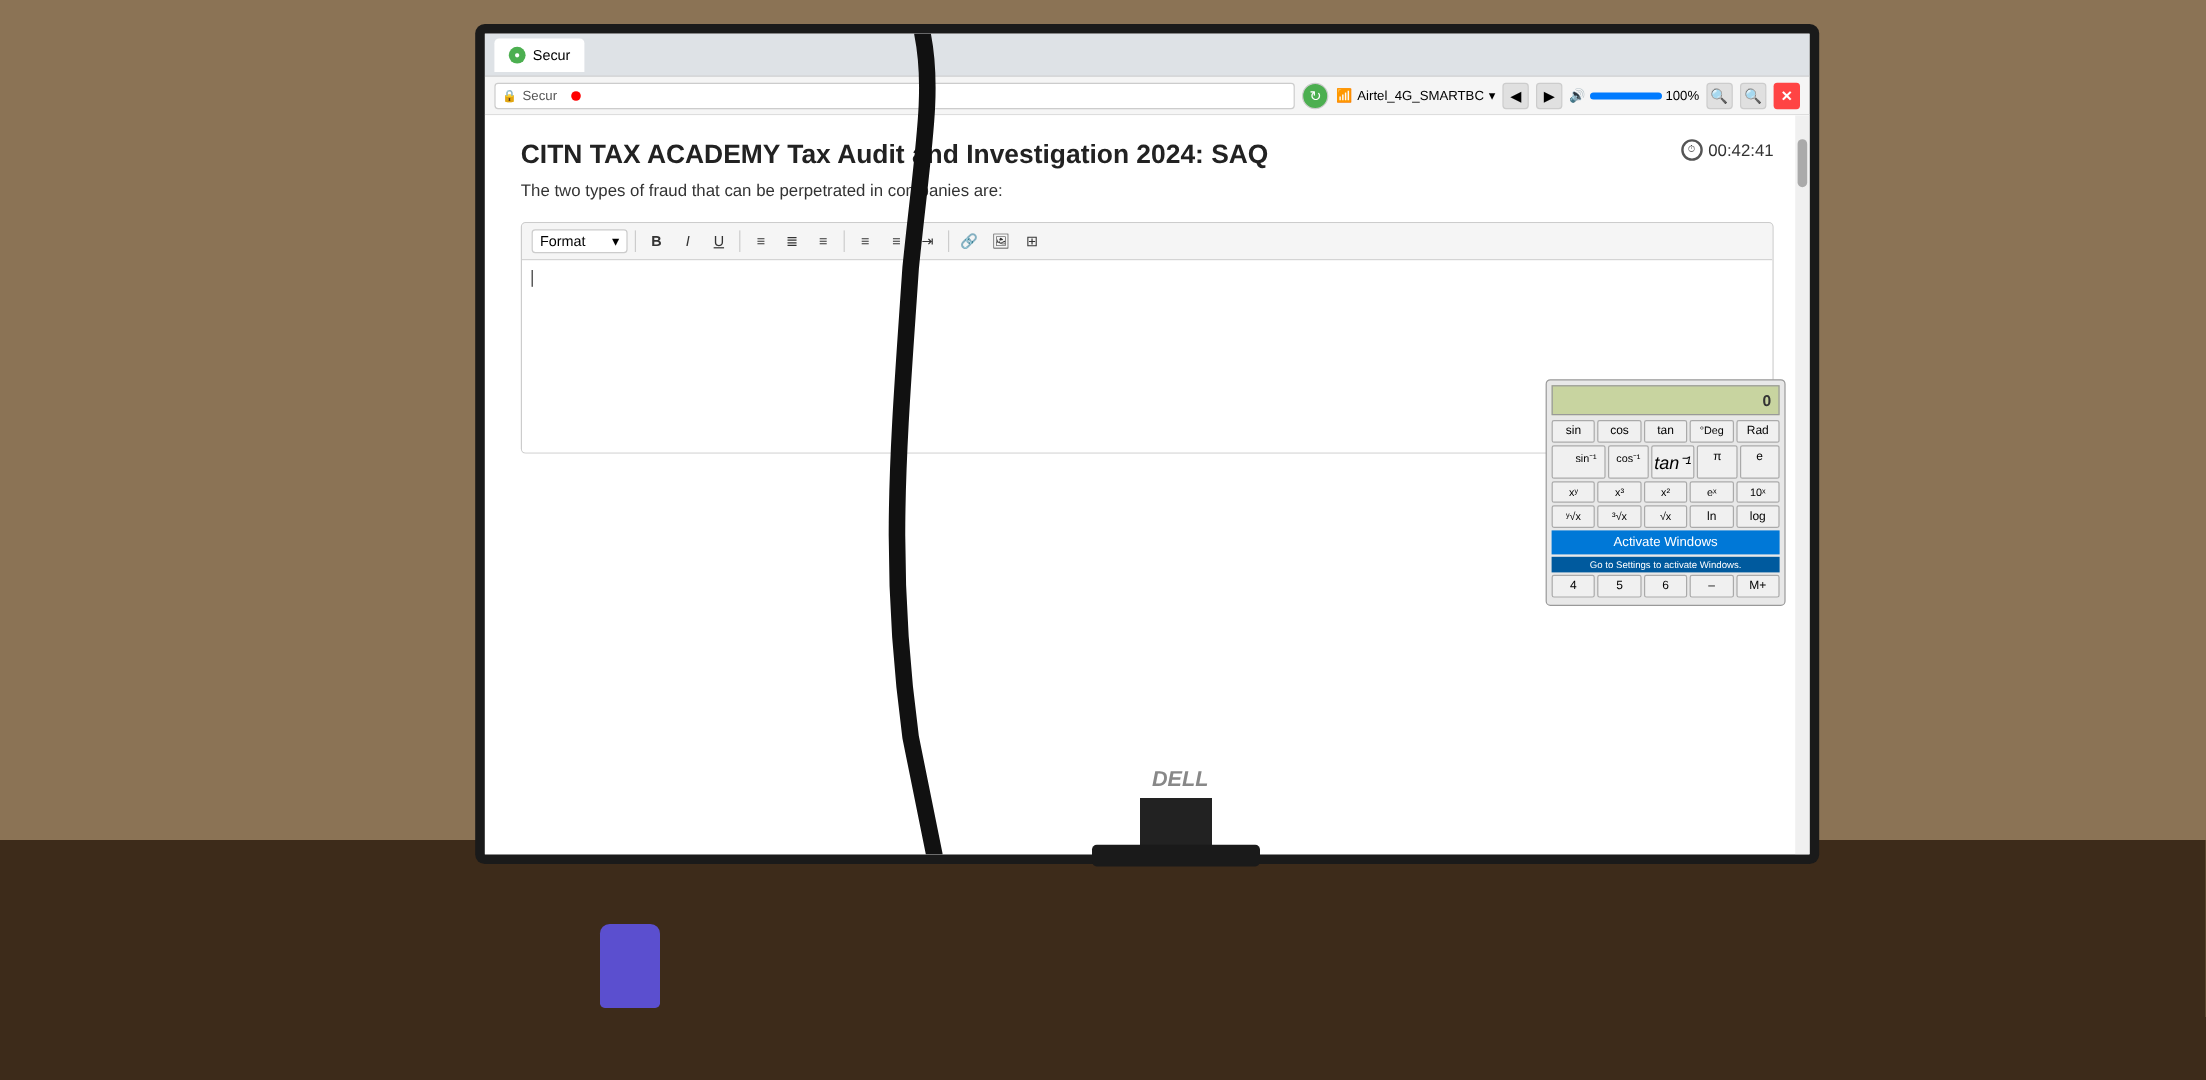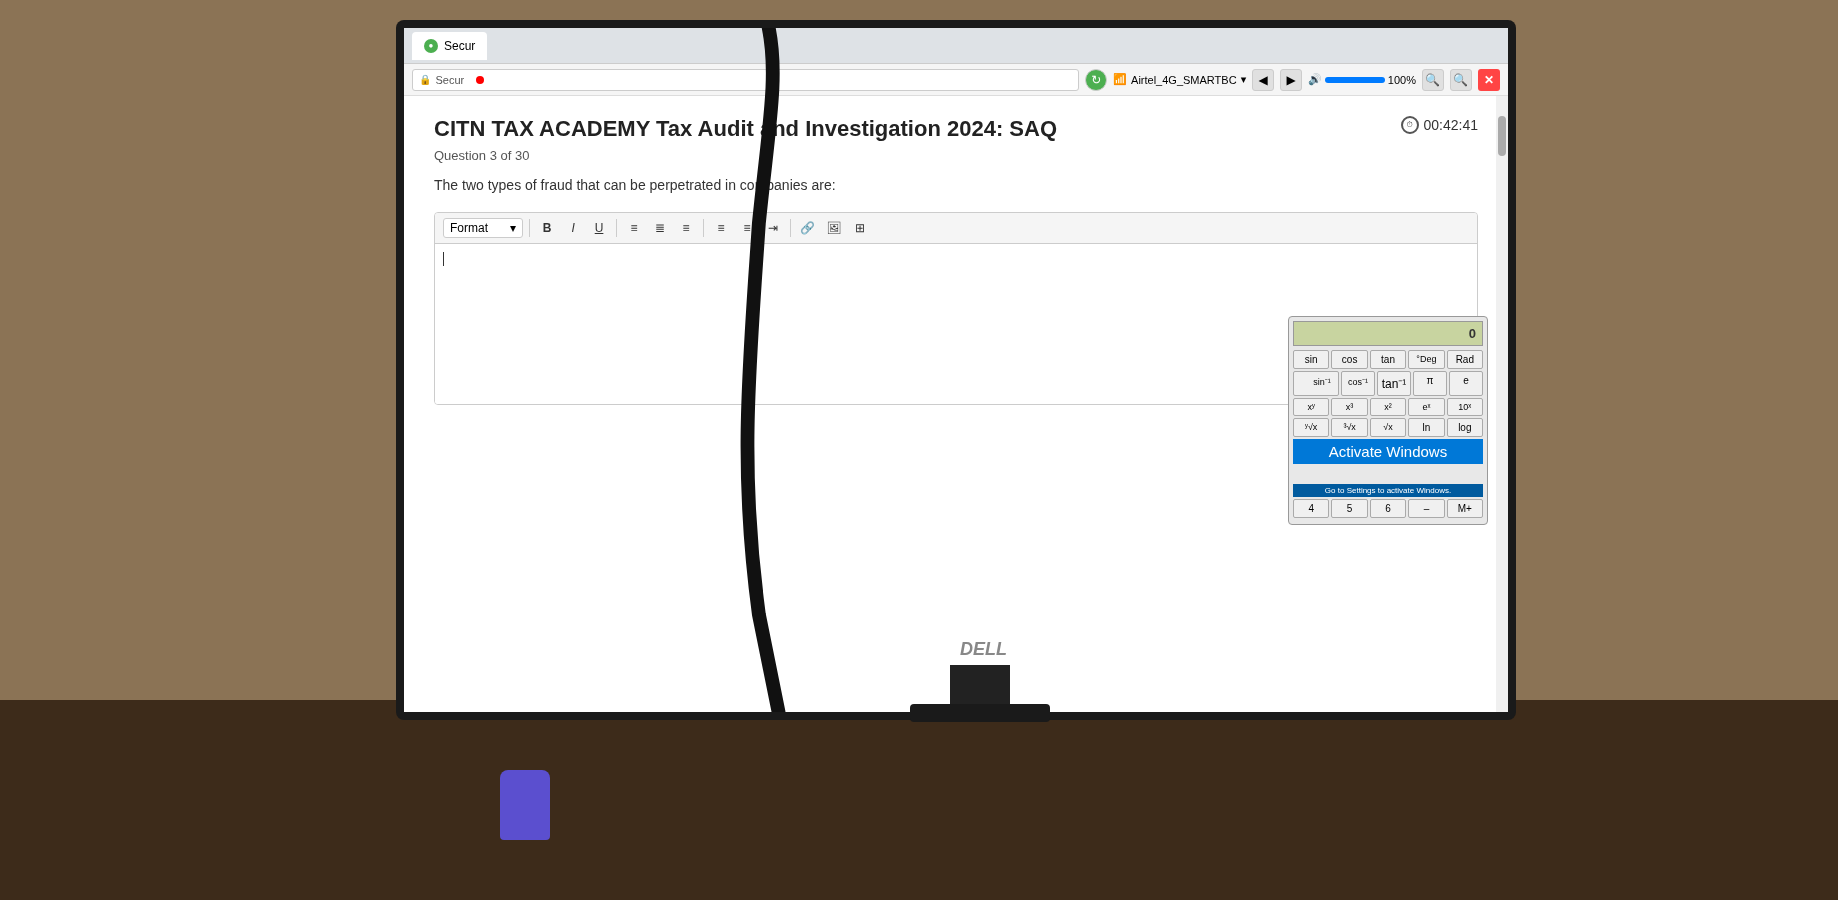--- a/index.html
+++ b/index.html
@@ -335,22 +335,22 @@
       text-align: center;
       font-size: 10px;
       cursor: pointer;
     }
 
     .activate-windows-banner {
       background: #0078d7;
       color: white;
       padding: 4px;
       text-align: center;
-      font-size: 15px;
-      margin-bottom: 20px;
+      font-size: 11px;
+      margin-bottom: 2px;
     }
 
     .activate-windows-sub {
       background: #005a9e;
       color: white;
       padding: 2px 4px;
       font-size: 8px;
       text-align: center;
       margin-bottom: 2px;
     }
@@ -463,21 +463,20 @@
 
     <div class="content-area">
 
       <div class="timer-area">
         <div class="timer-icon">⏱</div>
         <span>00:42:41</span>
       </div>
 
       <div class="page-title">CITN TAX ACADEMY Tax Audit and Investigation 2024: SAQ</div>
 
-      <div class="question-label">Question 3 of 30</div>
 
       <div class="question-text">The two types of fraud that can be perpetrated in companies are:</div>
 
       <div class="answer-area">
 
         <div class="editor-toolbar">
           <div class="format-dropdown">
             <span>Format</span>
             <span>▾</span>
           </div>
@@ -523,21 +522,21 @@
           <div class="calc-btn">sin</div>
           <div class="calc-btn">cos</div>
           <div class="calc-btn">tan</div>
           <div class="calc-btn" style="font-size:9px;">°Deg</div>
           <div class="calc-btn">Rad</div>
         </div>
 
         <div class="calc-row">
           <div class="calc-btn" style="font-size:9px;padding-left:14px;">sin⁻¹</div>
           <div class="calc-btn" style="font-size:9px;">cos⁻¹</div>
-          <div class="calc-btn" style="font-size:12px;">tan⁻¹</div>
+          <div class="calc-btn" style="font-size:15px;font-style:italic;">tan⁻¹</div>
           <div class="calc-btn">π</div>
           <div class="calc-btn">e</div>
         </div>
 
         <div class="calc-row">
           <div class="calc-btn" style="font-size:9px;">xʸ</div>
           <div class="calc-btn" style="font-size:9px;">x³</div>
           <div class="calc-btn" style="font-size:9px;">x²</div>
           <div class="calc-btn" style="font-size:9px;">eˣ</div>
           <div class="calc-btn" style="font-size:9px;">10ˣ</div>

